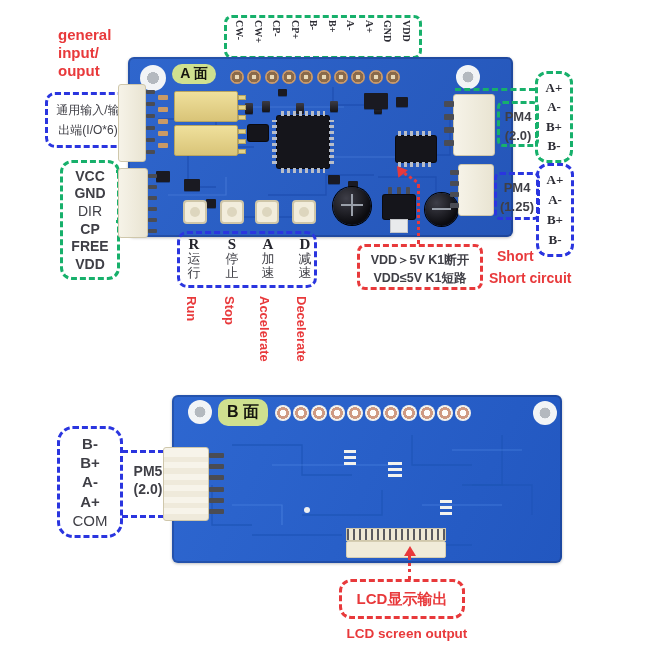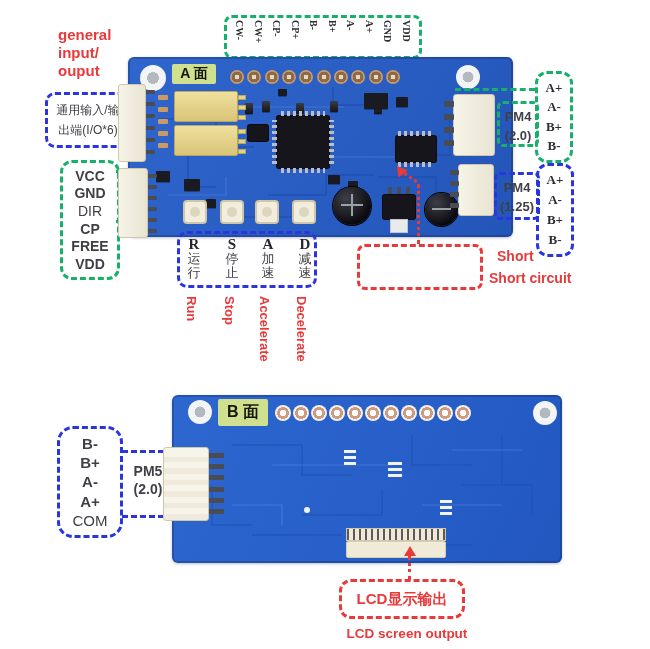--- a/index.html
+++ b/index.html
@@ -21,21 +21,21 @@
   
   .redtxt { color:#e8393b; font-weight:bold; }
   .darktxt { color:#3f3f46; }
   .pinserif { font-family:"Liberation Serif", serif; font-weight:bold; color:#2c2c34; }
   .vtext { writing-mode:vertical-rl; text-orientation:mixed; }
   
   .board { position:absolute; border-radius:6px; box-shadow: inset 0 0 0 2px rgba(0,0,20,.18), 0 1px 3px rgba(0,0,0,.25); }
   .board-a { background:linear-gradient(125deg,#2f66cd,#2455b8); }
   .board-b { background:linear-gradient(115deg,#2e67d0,#2257c0); }
   .board-label { position:absolute; background:#cfe08f; color:#16160f; font-weight:bold;
-    display:flex; align-items:center; justify-content:center; border-radius:2px; }
+    display:flex; align-items:center; justify-content:center; border-radius:10px; }
   .mhole { position:absolute; border-radius:50%;
     background:radial-gradient(circle,#b4b9bf 0 31%, #f2f4f6 33%); }
   .pad { position:absolute; width:14px; height:14px; border-radius:50%;
     background:radial-gradient(circle,#e9d9b8 0 22%, #8a6a4a 26% 52%, #c9996a 56%); }
   .bhole { position:absolute; width:16px; height:16px; border-radius:50%;
     background:radial-gradient(circle,#fdfdfb 0 3px, #cf9a82 3px 6px, #f2f1ec 6px); }
   .smd { position:absolute; background:#1a1a22; border-radius:1px; box-shadow:0 1px 0 rgba(0,0,0,.3); }
   .smd.light { background:linear-gradient(#3c3c46,#14141a); }
   .relay { position:absolute; background:linear-gradient(#efe09c,#d9c478); border:1px solid #b8a560; border-radius:2px; }
   .stub { position:absolute; background:#e2d28a; border:1px solid #b8a560; }
@@ -261,20 +261,22 @@
 </div>
 <span class="abs vtext redtxt" style="left:184px; top:296px; font-size:13px;">Run</span>
 <span class="abs vtext redtxt" style="left:222px; top:296px; font-size:13px;">Stop</span>
 <span class="abs vtext redtxt" style="left:257px; top:296px; font-size:13px;">Accelerate</span>
 <span class="abs vtext redtxt" style="left:294px; top:296px; font-size:13px;">Decelerate</span>
 
 <div class="dotline" style="left:417px; top:184px; height:60px;"></div>
 <div class="dotline-h" style="left:403px; top:176px; width:15px; transform:rotate(35deg);"></div>
 <div class="tri-up" style="left:394px; top:165px; transform:rotate(-38deg);"></div>
 <div class="dashbox bred" style="left:357px; top:244px; width:126px; height:46px; border-radius:8px; text-align:center; padding-top:4px;">
+  <div class="darktxt" style="font-size:12.5px; font-weight:bold; line-height:18px;">VDD＞5V K1断开</div>
+  <div class="darktxt" style="font-size:12.5px; font-weight:bold; line-height:18px;">VDD≤5V K1短路</div>
 </div>
 <span class="abs redtxt" style="left:497px; top:248px; font-size:14px;">Short</span>
 <span class="abs redtxt" style="left:489px; top:270px; font-size:14px;">Short circuit</span>
 
 <div class="dashbox bblue pinlist" style="left:57px; top:426px; width:66px; height:112px; border-radius:16px; padding:5px 0;">
   <span class="darktxt" style="font-size:15px; font-weight:bold;">B-</span>
   <span class="darktxt" style="font-size:15px; font-weight:bold;">B+</span>
   <span class="darktxt" style="font-size:15px; font-weight:bold;">A-</span>
   <span class="darktxt" style="font-size:15px; font-weight:bold;">A+</span>
   <span class="darktxt" style="font-size:15px; font-weight:normal;">COM</span>

